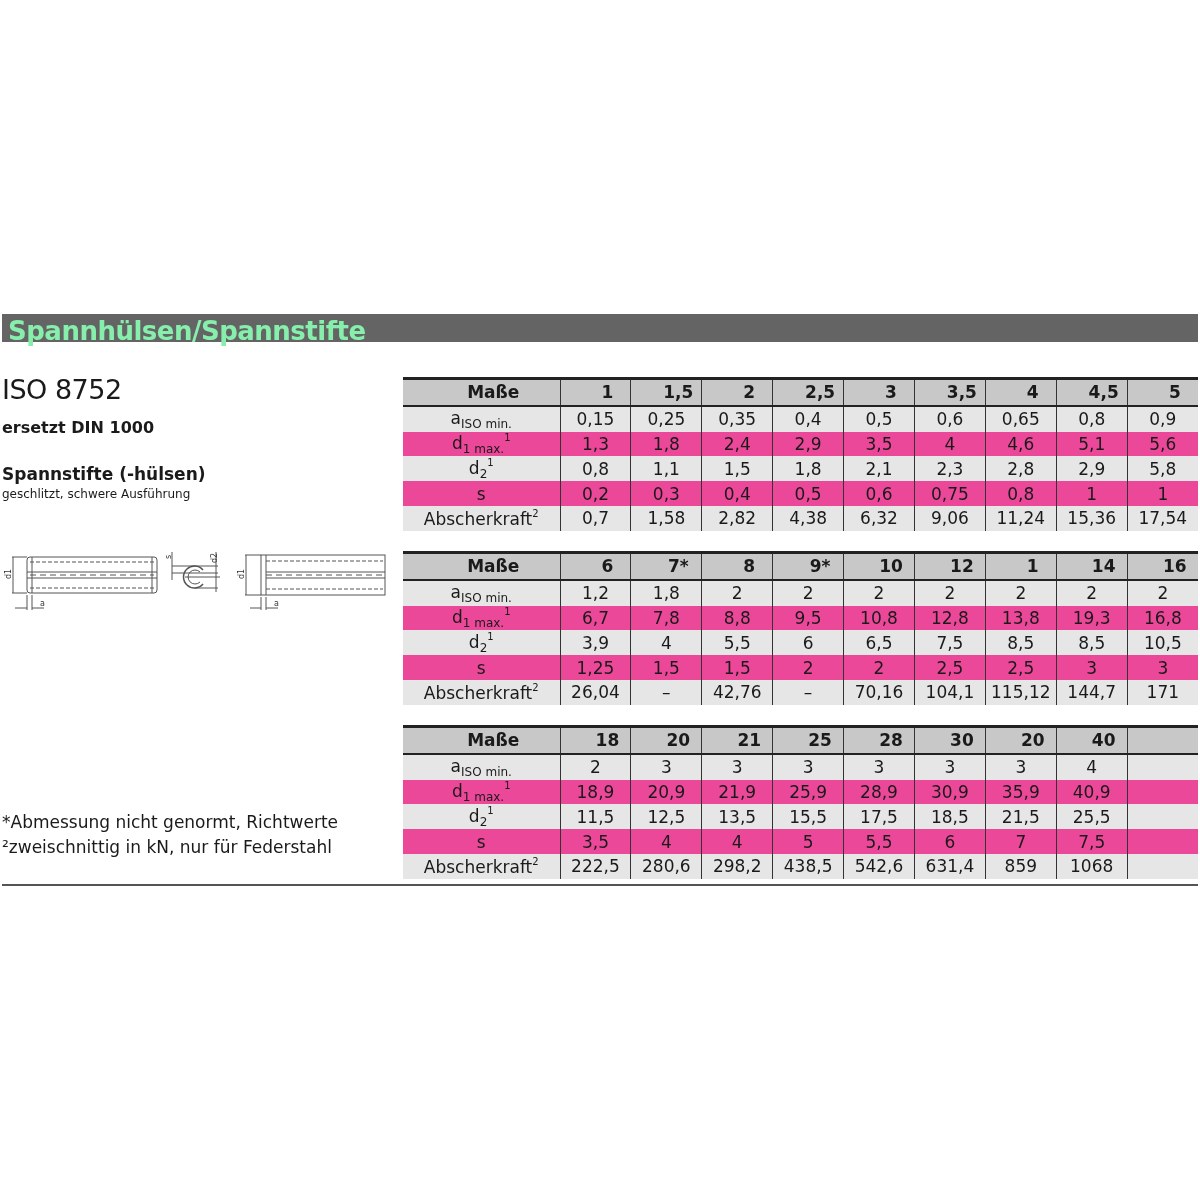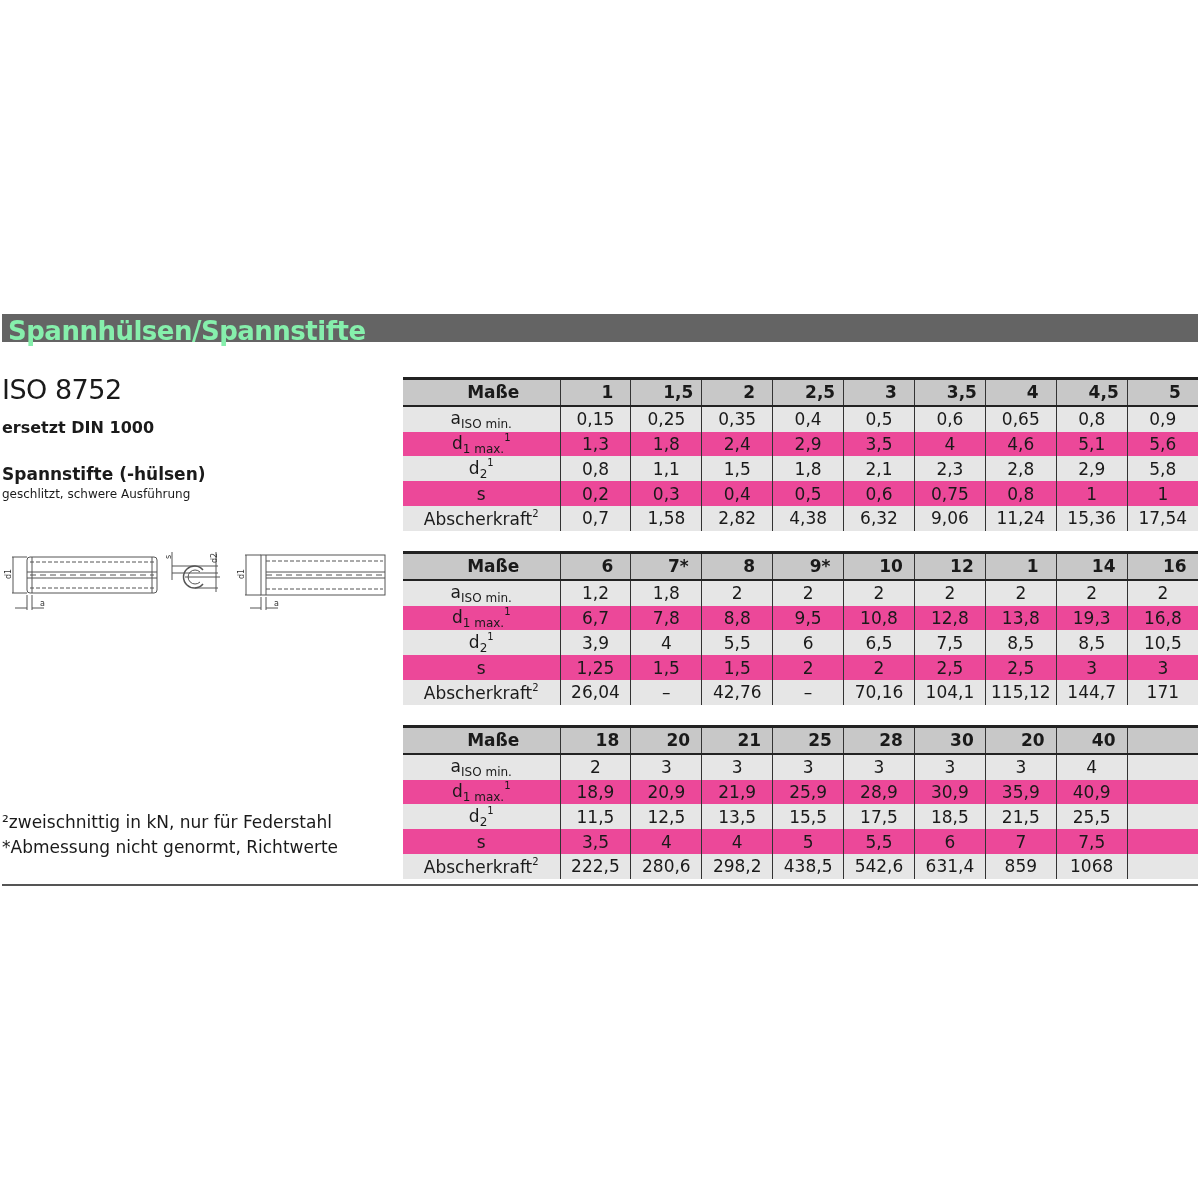--- a/index.html
+++ b/index.html
@@ -370,17 +370,17 @@
         <td>542,6</td>
         <td>631,4</td>
         <td>859</td>
         <td>1068</td>
         <td></td>
     </tr>
   </tbody>
 </table>
 
 <div class="footnotes">
+  <div>*Abmessung nicht genormt, Richtwerte</div>
   <div>²zweischnittig in kN, nur für Federstahl</div>
-  <div>*Abmessung nicht genormt, Richtwerte</div>
 </div>
 
 <div class="bottom-rule"></div>
 
 </body></html>

